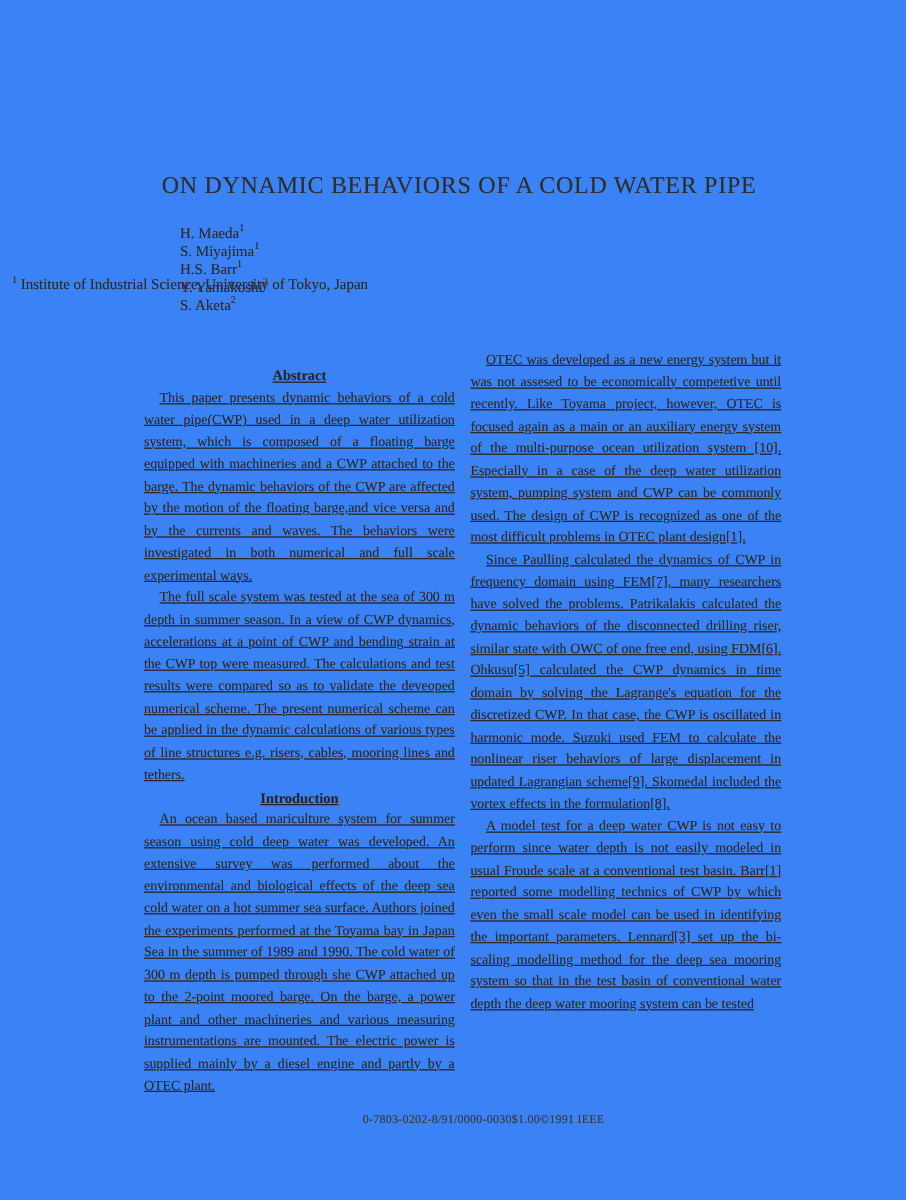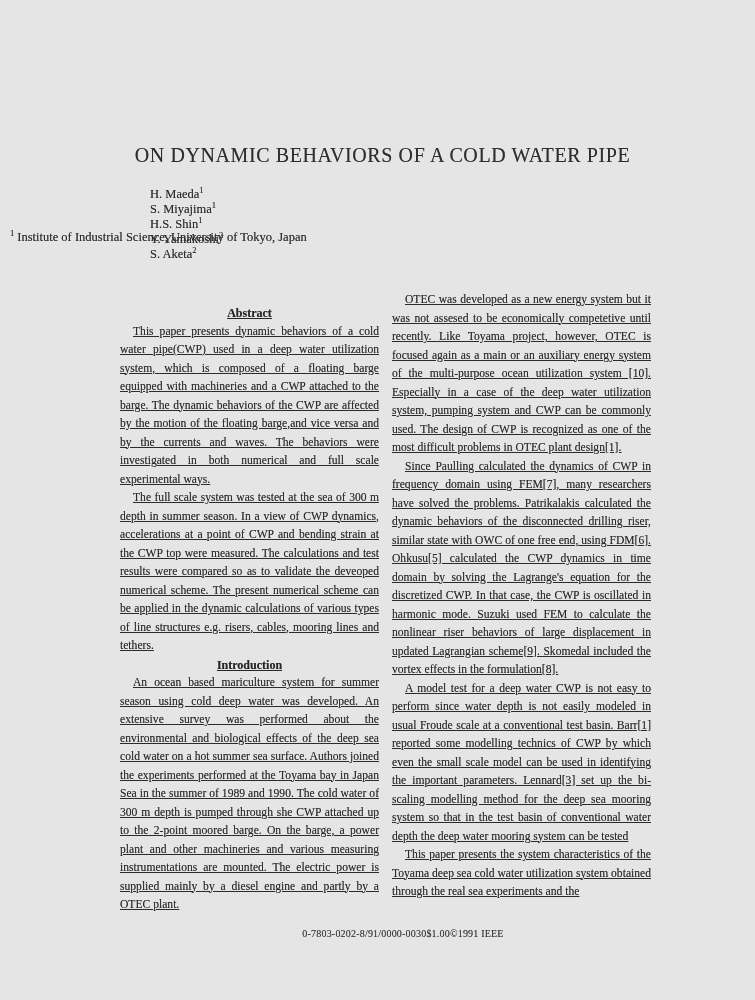--- a/index.html
+++ b/index.html
@@ -1,20 +1,20 @@
 <!DOCTYPE html>
 <html lang="en"><head>
 <meta charset="utf-8">
 <style>
   html, body { margin: 0; padding: 0; background: #ffffff; }
   .page {
     position: relative;
     width: 755px;
     height: 1000px;
-    background: #e5e5e5;
+    background: #3b82f6;
     font-family: "Liberation Serif", "DejaVu Serif", serif;
     color: #2b2b2b;
     overflow: hidden;
     text-shadow: 0 0 0.3px rgba(60,60,60,0.55);
   }
   .title {
     position: absolute;
     top: 144px; left: 10px; width: 745px;
     margin: 0;
     text-align: center;
@@ -80,39 +80,38 @@
 </head>
 <body>
 
 <div class="page">
 
   <h1 class="title">ON DYNAMIC BEHAVIORS OF A COLD WATER PIPE</h1>
 
   <div class="authors">
     <span class="author"><span>H. Maeda</span><sup>1</sup></span>
     <span class="author"><span>S. Miyajima</span><sup>1</sup></span>
-    <span class="author"><span>H.S. Shin</span><sup>1</sup></span>
+    <span class="author"><span>H.S. Barr</span><sup>1</sup></span>
     <span class="author"><span>Y. Yamakoshi</span><sup>2</sup></span>
     <span class="author"><span>S. Aketa</span><sup>2</sup></span>
   </div>
 
   <div class="affils">
     <div class="affil"><sup>1</sup><span>Institute of Industrial Science, University of Tokyo, Japan</span></div>
   </div>
 
   <div class="col col-left">
     <h2>Abstract</h2>
     <p>This paper presents dynamic behaviors of a cold water pipe(CWP) used in a deep water utilization system, which is composed of a floating barge equipped with machineries and a CWP attached to the barge. The dynamic behaviors of the CWP are affected by the motion of the floating barge,and vice versa and by the currents and waves. The behaviors were investigated in both numerical and full scale experimental ways.</p>
     <p>The full scale system was tested at the sea of 300 m depth in summer season. In a view of CWP dynamics, accelerations at a point of CWP and bending strain at the CWP top were measured. The calculations and test results were compared so as to validate the deveoped numerical scheme. The present numerical scheme can be applied in the dynamic calculations of various types of line structures e.g. risers, cables, mooring lines and tethers.</p>
     <h2>Introduction</h2>
     <p>An ocean based mariculture system for summer season using cold deep water was developed. An extensive survey was performed about the environmental and biological effects of the deep sea cold water on a hot summer sea surface. Authors joined the experiments performed at the Toyama bay in Japan Sea in the summer of 1989 and 1990. The cold water of 300 m depth is pumped through she CWP attached up to the 2-point moored barge. On the barge, a power plant and other machineries and various measuring instrumentations are mounted. The electric power is supplied mainly by a diesel engine and partly by a OTEC plant.</p>
   </div>
 
   <div class="col col-right">
     <p>OTEC was developed as a new energy system but it was not assesed to be economically competetive until recently. Like Toyama project, however, OTEC is focused again as a main or an auxiliary energy system of the multi-purpose ocean utilization system [10]. Especially in a case of the deep water utilization system, pumping system and CWP can be commonly used. The design of CWP is recognized as one of the most difficult problems in OTEC plant design[1].</p>
     <p>Since Paulling calculated the dynamics of CWP in frequency domain using FEM[7], many researchers have solved the problems. Patrikalakis calculated the dynamic behaviors of the disconnected drilling riser, similar state with OWC of one free end, using FDM[6]. Ohkusu[5] calculated the CWP dynamics in time domain by solving the Lagrange's equation for the discretized CWP. In that case, the CWP is oscillated in harmonic mode. Suzuki used FEM to calculate the nonlinear riser behaviors of large displacement in updated Lagrangian scheme[9]. Skomedal included the vortex effects in the formulation[8].</p>
     <p>A model test for a deep water CWP is not easy to perform since water depth is not easily modeled in usual Froude scale at a conventional test basin. Barr[1] reported some modelling technics of CWP by which even the small scale model can be used in identifying the important parameters. Lennard[3] set up the bi-scaling modelling method for the deep sea mooring system so that in the test basin of conventional water depth the deep water mooring system can be tested</p>
-    <p>This paper presents the system characteristics of the Toyama deep sea cold water utilization system obtained through the real sea experiments and the</p>
   </div>
 
   <div class="footer">0-7803-0202-8/91/0000-0030$1.00©1991 IEEE</div>
 
 </div>
 
 </body></html>

